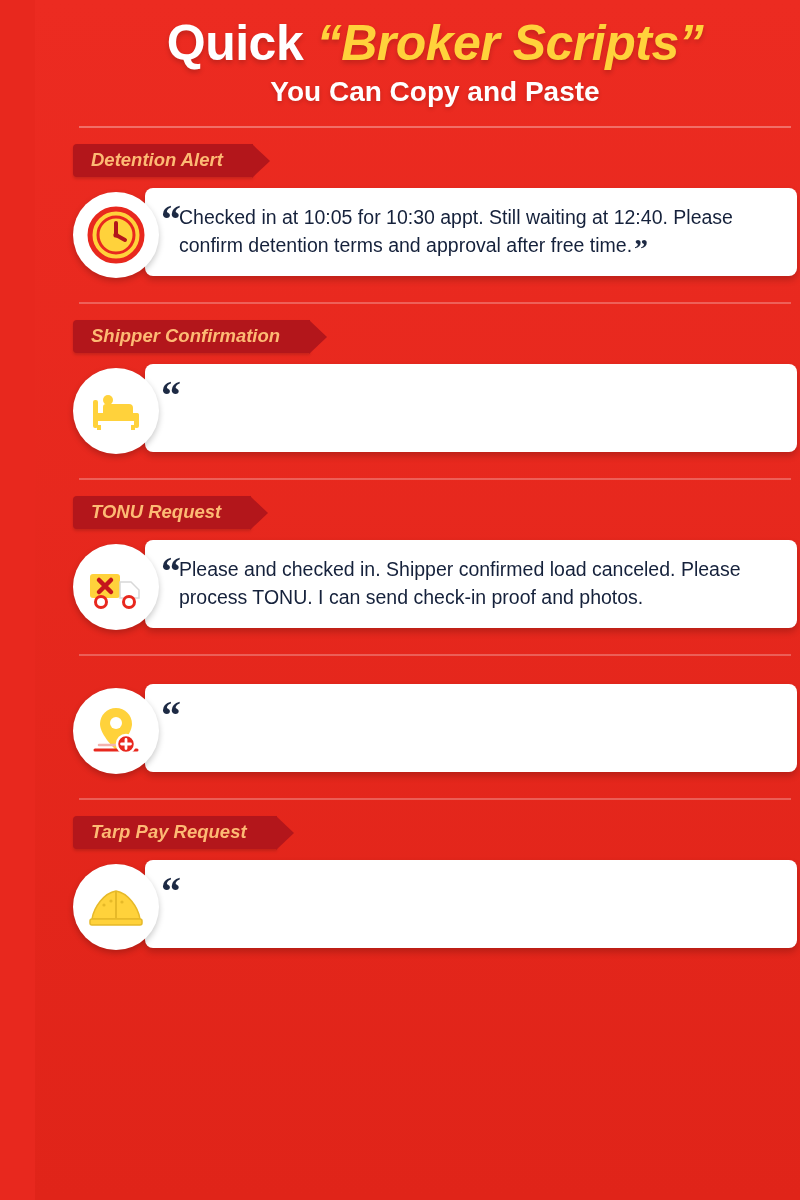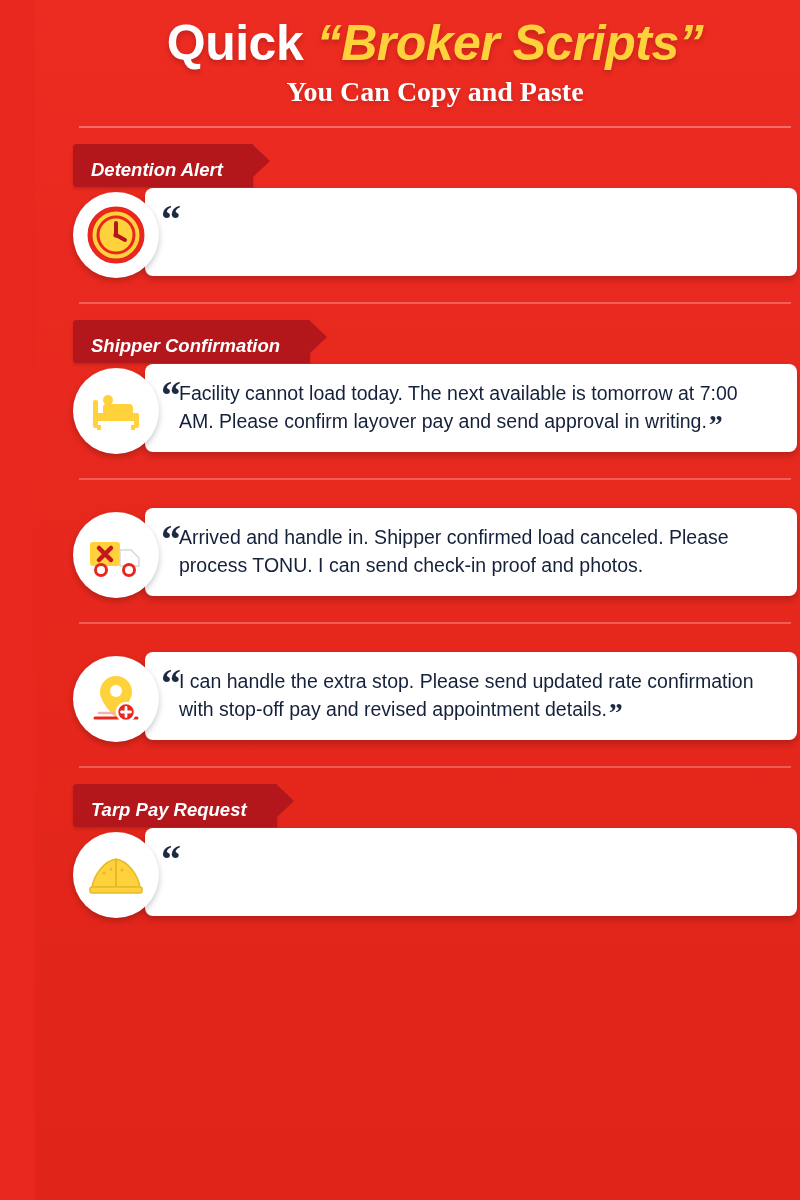--- a/index.html
+++ b/index.html
@@ -35,43 +35,42 @@
   .title-accent {
     color: #ffd23b;
     font-style: italic;
   }
   .subtitle {
     margin-top: 4px;
     font-size: 28px;
     font-weight: bold;
     color: #ffffff;
     text-shadow: 0 2px 4px rgba(0,0,0,0.16);
-    font-family: Liberation Serif, serif;
   }
   .divider {
     height: 2px;
     background: rgba(255,255,255,0.32);
     margin: 18px 6px 0 6px;
   }
 
   
   .section {
     position: relative;
     padding-top: 16px;
   }
   .tag-wrap { position: relative; height: 32px; }
   .tag {
     display: inline-block;
     position: relative;
     background: #b3161b;
-    color: #ffffff;
+    color: #fdba74;
     font-size: 18.5px;
     font-style: italic;
     font-weight: bold;
-    padding: 15px 30px 6px 18px;
+    padding: 5px 30px 6px 18px;
     border-radius: 4px 0 0 4px;
     box-shadow: 0 2px 3px rgba(0,0,0,0.15);
   }
   .tag::after {
     content: "";
     position: absolute;
     right: -17px;
     top: 0;
     width: 0;
     height: 0;
@@ -181,20 +180,21 @@
         <svg width="62" height="62" viewBox="0 0 62 62">
           <circle cx="31" cy="31" r="26" fill="#ffd23b" stroke="#e8281e" stroke-width="5"></circle>
           <circle cx="31" cy="31" r="18" fill="none" stroke="#e8281e" stroke-width="3"></circle>
           <line x1="31" y1="31" x2="31" y2="19" stroke="#b3161b" stroke-width="4" stroke-linecap="round"></line>
           <line x1="31" y1="31" x2="40" y2="36" stroke="#b3161b" stroke-width="4" stroke-linecap="round"></line>
           <circle cx="31" cy="31" r="2.6" fill="#b3161b"></circle>
         </svg>
       </div>
       <div class="bubble">
         <span class="quote-open">“</span>
+        <div class="script-text"><span>Checked in at 10:05 for 10:30 appt. Still waiting at 12:40. Please confirm detention terms and approval after free time.</span><span class="quote-close">”</span></div>
       </div>
     </div>
     <div class="sep"></div>
   </div>
 
   <div class="section">
     <div class="tag-wrap">
       <span class="tag">Shipper Confirmation</span>
     </div>
     <div class="row">
@@ -204,60 +204,61 @@
           <rect x="8" y="33" width="46" height="8" rx="3" fill="#ffd23b"></rect>
           <rect x="49" y="33" width="5" height="15" rx="2" fill="#ffd23b"></rect>
           <path d="M18 33 L18 27 Q18 24 21 24 L44 24 Q48 24 48 28 L48 33 Z" fill="#ffd23b"></path>
           <circle cx="23" cy="20" r="5" fill="#ffd23b"></circle>
           <rect x="12" y="45" width="4" height="5" fill="#ffd23b"></rect>
           <rect x="46" y="45" width="4" height="5" fill="#ffd23b"></rect>
         </svg>
       </div>
       <div class="bubble">
         <span class="quote-open">“</span>
-        <div class="script-text"><span>Facility cannot load today. The next available is tomorrow at 7:00 AM. Please confirm layover pay and send approval in writing.</span><span class="quote-close">”</span></div>
-      </div>
-    </div>
-    <div class="sep"></div>
-  </div>
-
-  <div class="section">
+      </div>
+    </div>
+    <div class="sep"></div>
+  </div>
+
+  <div class="section">
+    <div class="tag-wrap">
+      <span class="tag">TONU Request</span>
+    </div>
     <div class="row">
       <div class="icon-badge">
         <svg width="64" height="58" viewBox="0 0 64 58">
           <rect x="6" y="16" width="30" height="24" rx="3" fill="#ffd23b"></rect>
           <path d="M36 24 L47 24 L55 32 L55 40 L36 40 Z" fill="#ffffff" stroke="#d8d8d8" stroke-width="1.5"></path>
           <circle cx="17" cy="44" r="5.5" fill="#ffffff" stroke="#e8281e" stroke-width="3"></circle>
           <circle cx="45" cy="44" r="5.5" fill="#ffffff" stroke="#e8281e" stroke-width="3"></circle>
           <path d="M15 22 L27 34 M27 22 L15 34" stroke="#c4161c" stroke-width="4.5" stroke-linecap="round"></path>
         </svg>
       </div>
       <div class="bubble">
         <span class="quote-open">“</span>
-        <div class="script-text"><span>Arrived and handle in. Shipper confirmed load canceled. Please process TONU. I can send check-in proof and photos.</span></div>
+        <div class="script-text"><span>Please and checked in. Shipper confirmed load canceled. Please process TONU. I can send check-in proof and photos.</span></div>
       </div>
     </div>
     <div class="sep"></div>
   </div>
 
   <div class="section">
     <div class="row">
       <div class="icon-badge">
         <svg width="62" height="62" viewBox="0 0 62 62">
           <path d="M31 8 C22 8 15 15 15 24 C15 35 31 50 31 50 C31 50 47 35 47 24 C47 15 40 8 31 8 Z" fill="#ffd23b"></path>
           <circle cx="31" cy="23" r="6" fill="#ffffff"></circle>
           <path d="M10 50 L52 50" stroke="#e8281e" stroke-width="3" stroke-linecap="round"></path>
           <path d="M14 45 L48 45" stroke="#f3b2ae" stroke-width="2.5" stroke-linecap="round"></path>
           <circle cx="41" cy="44" r="9" fill="#e8281e" stroke="#ffffff" stroke-width="2.5"></circle>
           <path d="M41 39.5 L41 48.5 M36.5 44 L45.5 44" stroke="#ffffff" stroke-width="2.8" stroke-linecap="round"></path>
         </svg>
       </div>
       <div class="bubble">
         <span class="quote-open">“</span>
-        <div class="script-text"><span>I can handle the extra stop. Please send updated rate confirmation with stop-off pay and revised appointment details.</span><span class="quote-close">”</span></div>
       </div>
     </div>
     <div class="sep"></div>
   </div>
 
   <div class="section">
     <div class="tag-wrap">
       <span class="tag">Tarp Pay Request</span>
     </div>
     <div class="row">

